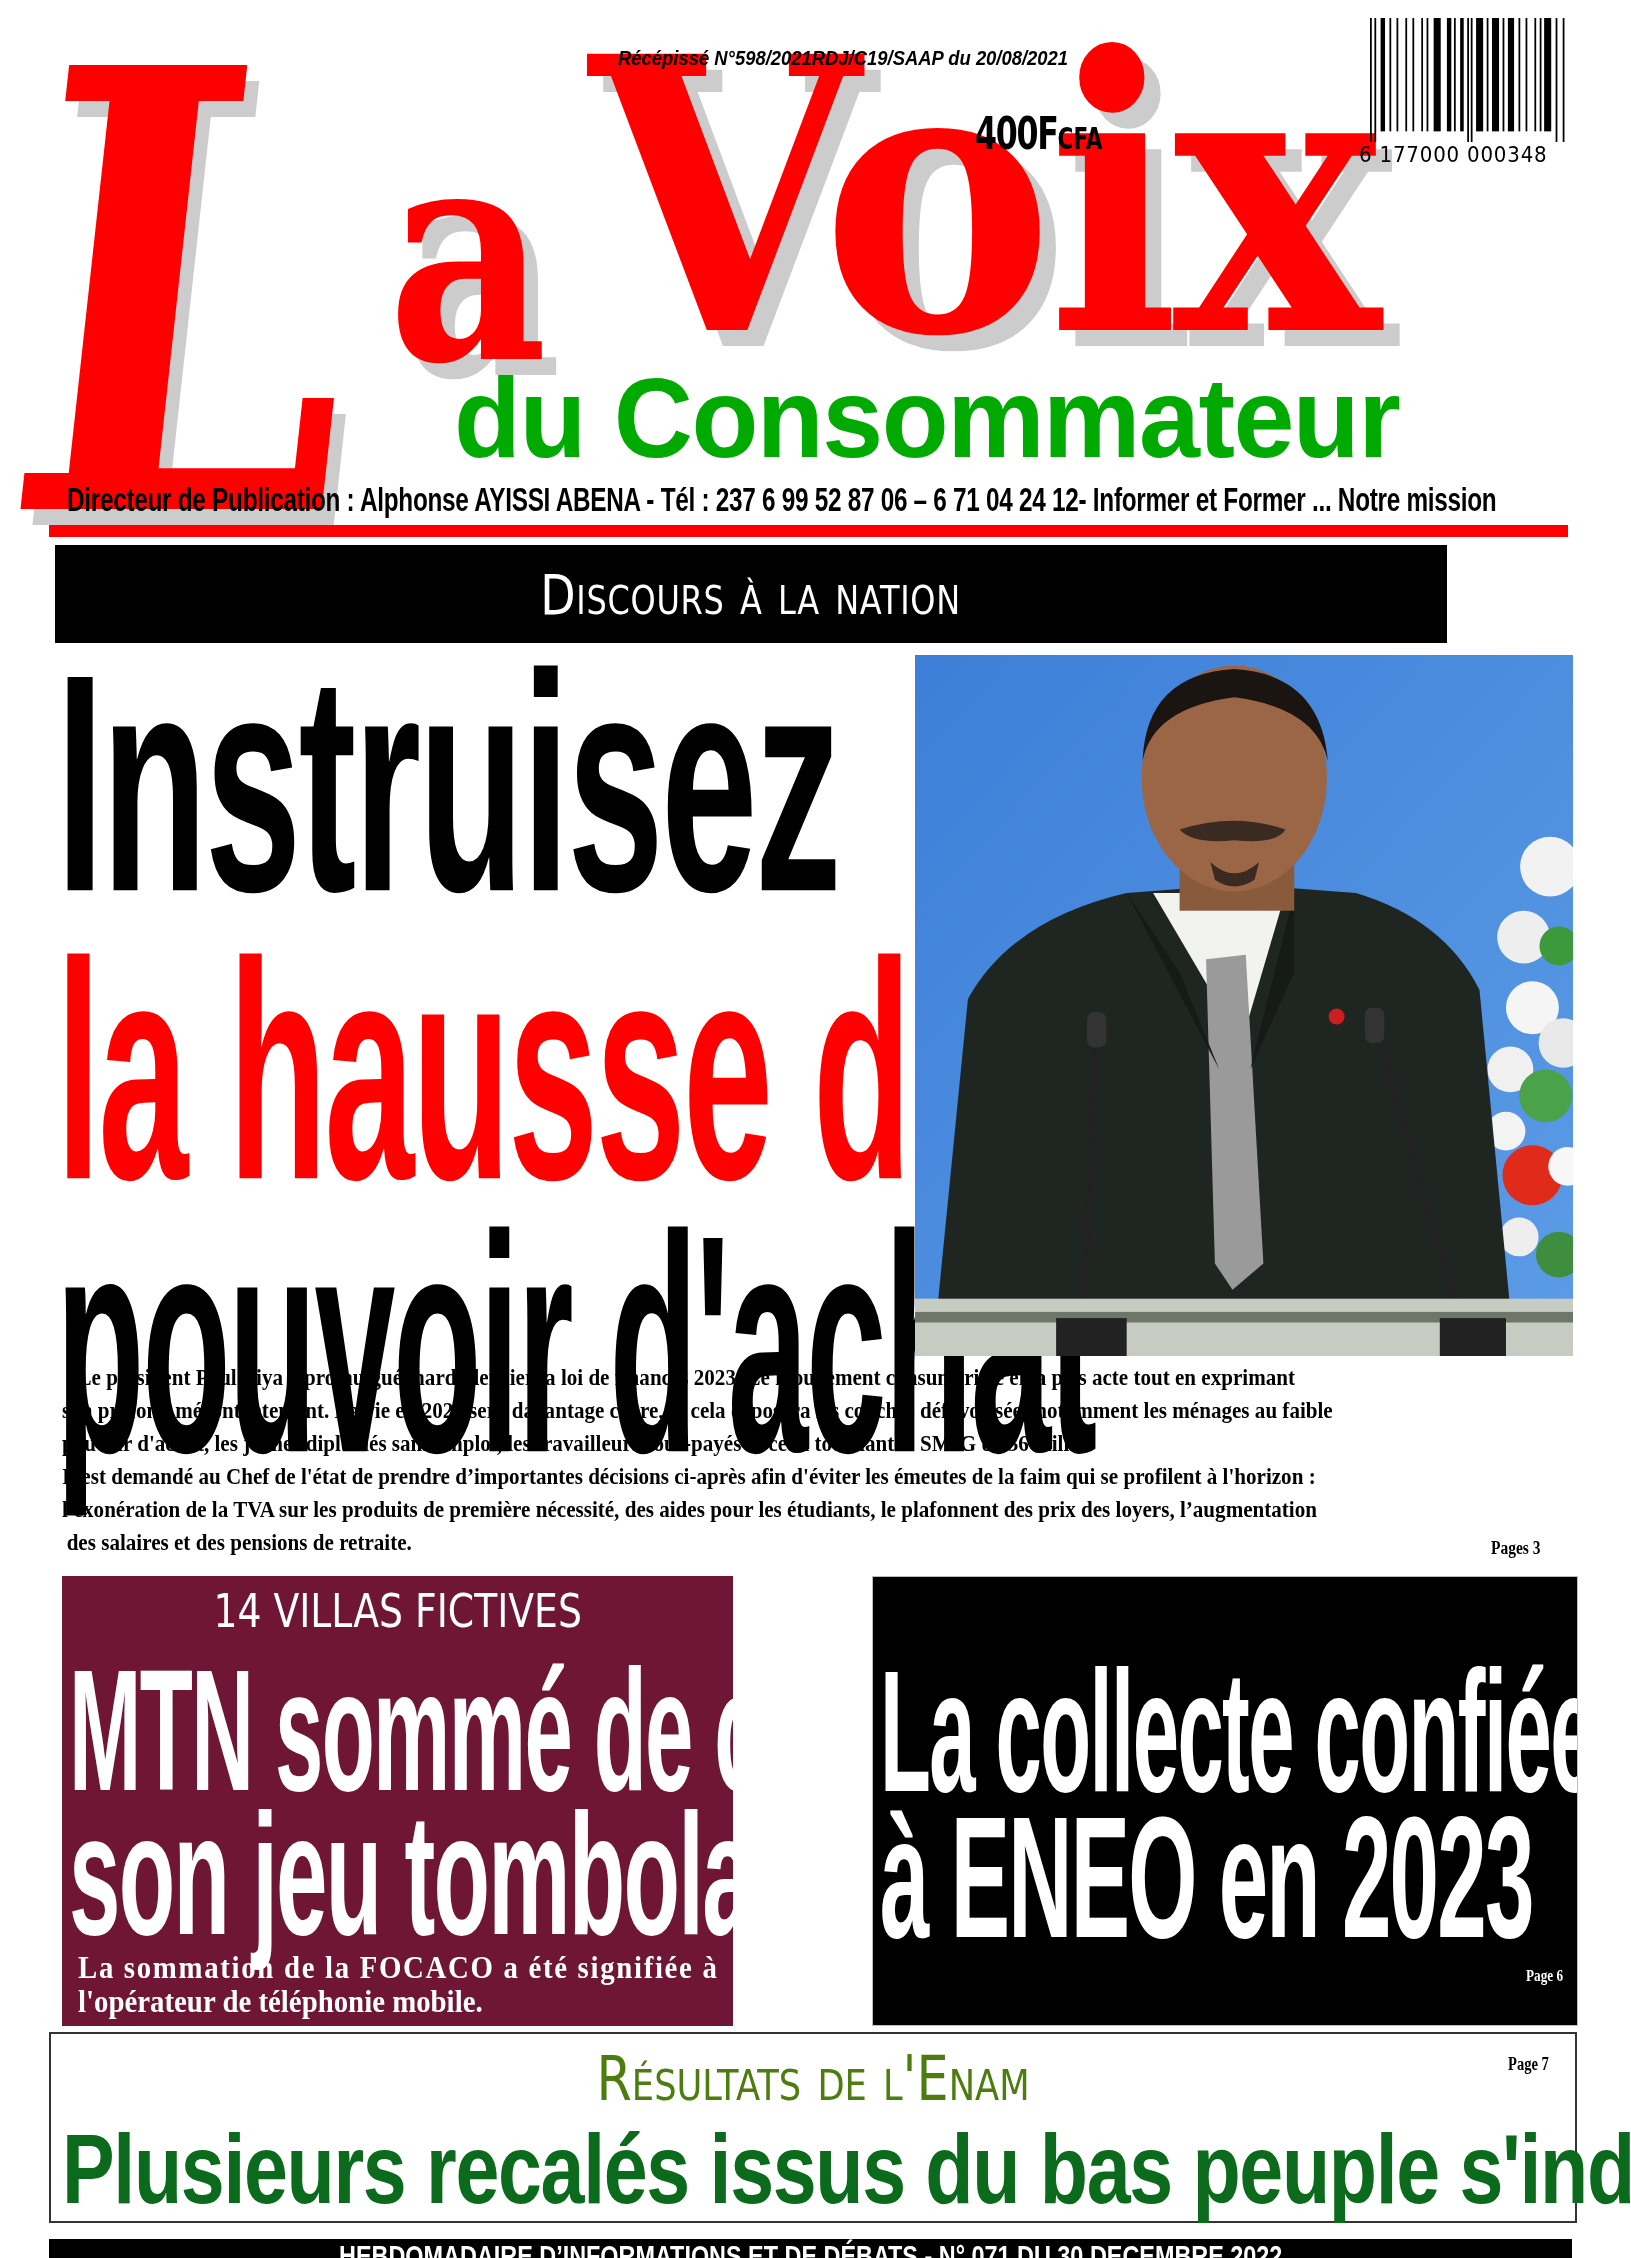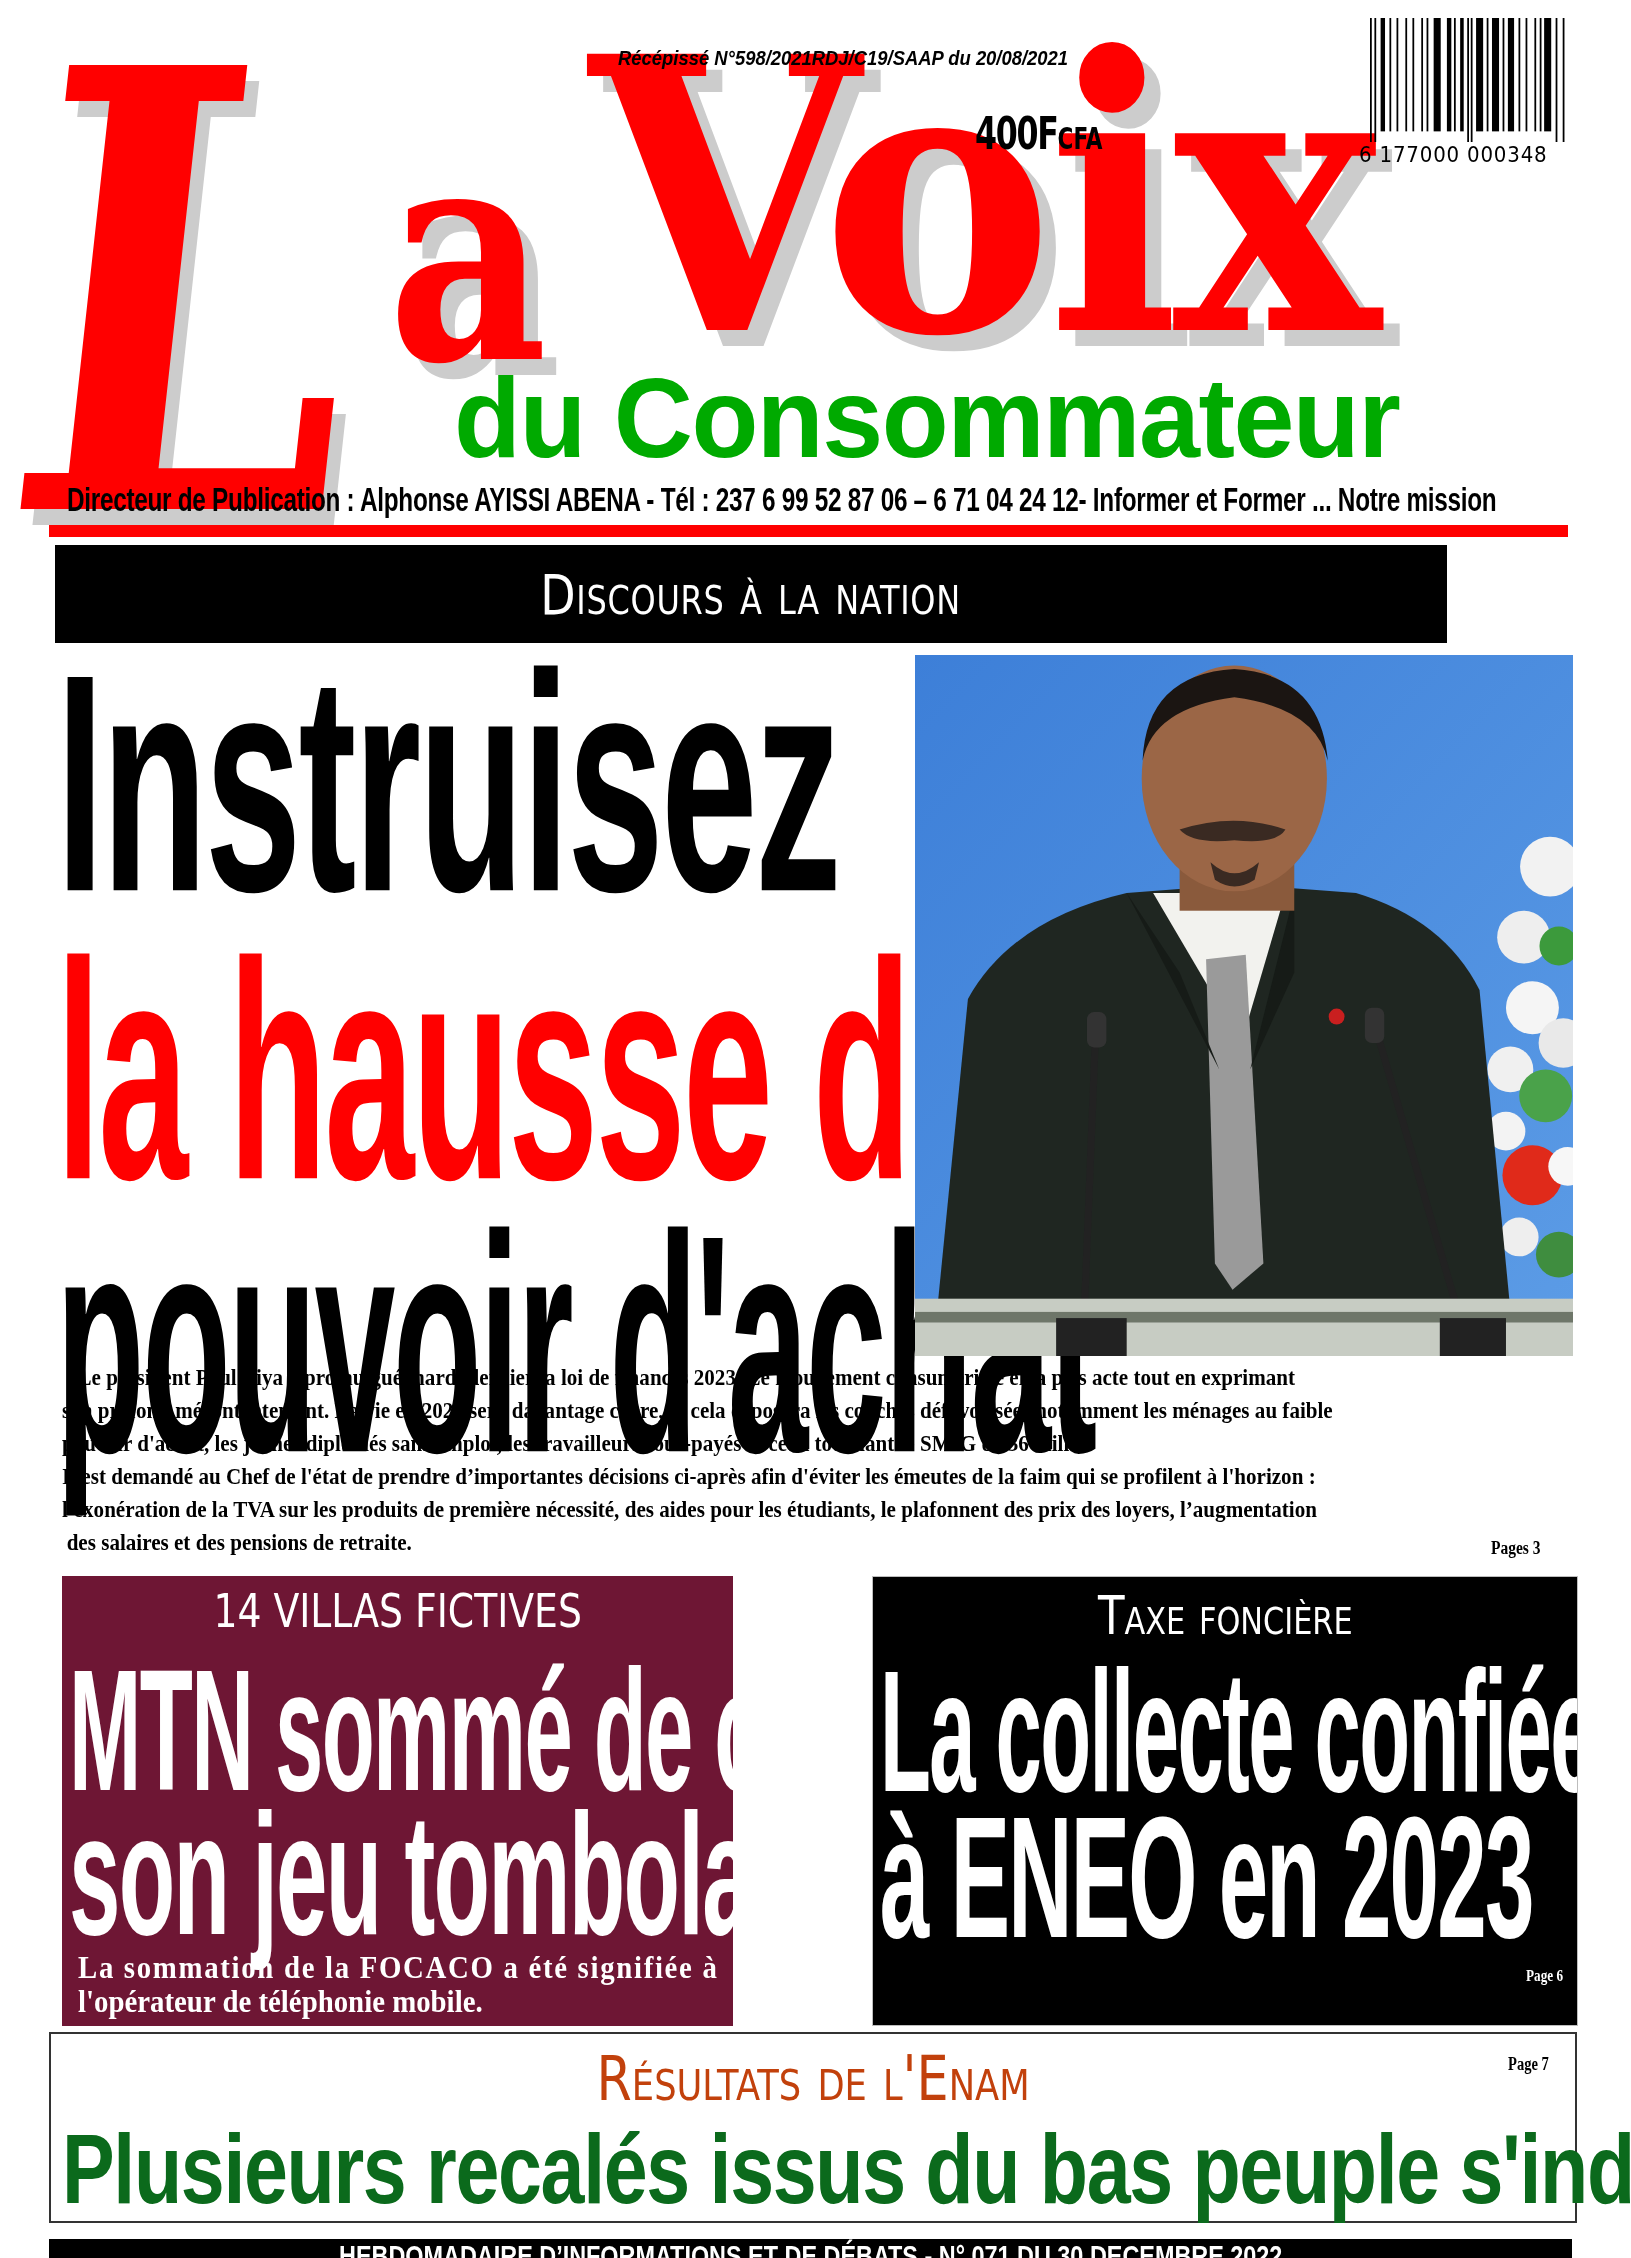--- a/index.html
+++ b/index.html
@@ -116,21 +116,21 @@
   .page-ref-small {
     position: absolute; font-family: "Liberation Serif", serif; font-weight: bold; font-size: 17.6px;
     transform: scaleX(0.75); transform-origin: left top; white-space: nowrap;
   }
 
   
   .bottom-box {
     left: 49px; top: 2032px; width: 1528px; height: 191px; border: 2.6px solid #333; background: #fff;
   }
   .bottom-kicker {
-    position: absolute; left: 0; right: 0; top: 14px; text-align: center; color: #c2410c;
+    position: absolute; left: 0; right: 0; top: 14px; text-align: center; color: #4d7c0f;
     font-family: "DejaVu Sans", sans-serif; font-size: 62px; line-height: 1;
   }
   .bottom-kicker span { display: inline-block; font-variant: small-caps; transform: scaleX(0.82); }
   .bottom-title {
     position: absolute; left: 10.6px; top: 85px; white-space: nowrap; color: #0b6a1c; font-weight: bold;
     font-size: 106px; line-height: 1; letter-spacing: -1.8px;
     transform: scaleX(0.745) scaleY(0.93); transform-origin: left top;
   }
   .page7 {
     position: absolute; left: 1457px; top: 19.4px; font-family: "Liberation Serif", serif; font-weight: bold;
@@ -289,23 +289,20 @@
   <div class="story-title sl1">MTN sommé de cesser</div>
   <div class="story-title sl2">son jeu tombola</div>
   <div class="story-deck">
     <p style="transform:scaleX(0.93);letter-spacing:1.8px;">La sommation de la FOCACO a été signifiée à</p>
     <p>l'opérateur de téléphonie mobile.</p>
   </div>
   <div class="page-ref-small" style="left:700px; top:415px;">Page 2</div>
 </section>
 
 <section class="story-box story-right">
-  <div class="kicker caps">
-    <span>Taxe foncière</span>
-  </div>
   <div class="story-title sr1">La collecte confiée</div>
   <div class="story-title sr2">à ENEO en 2023</div>
   <div class="page-ref-small" style="left:653px; top:388px;">Page 6</div>
 </section>
 
 <section class="abs bottom-box">
   <div class="bottom-kicker">
     <span>Résultats de l'Enam</span>
   </div>
   <div class="page7">Page 7</div>

